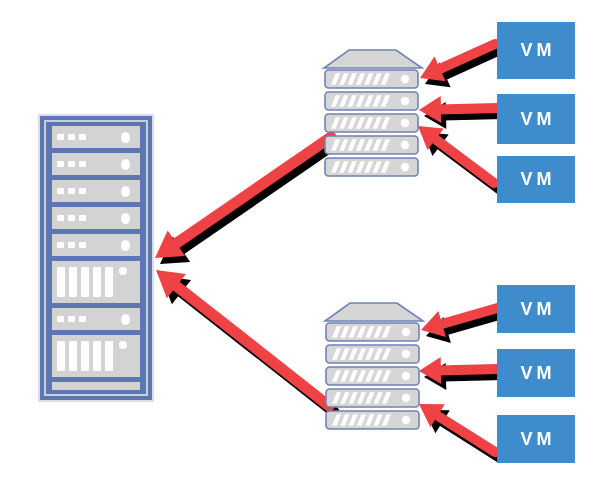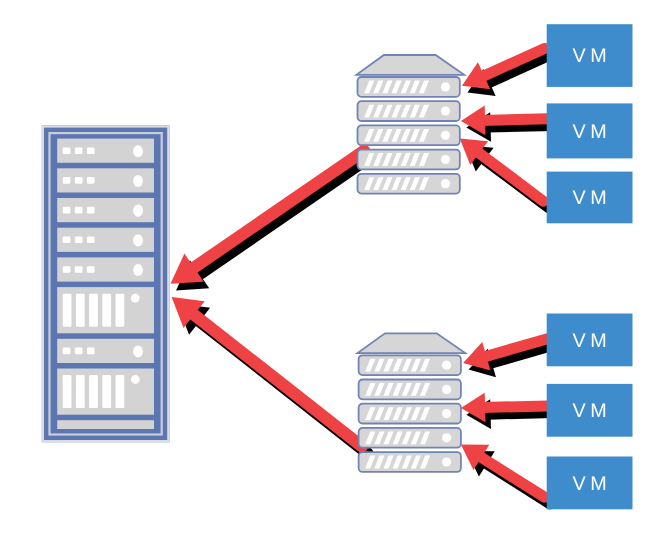--- a/index.html
+++ b/index.html
@@ -29,21 +29,21 @@
   .drive-unit{height:42px;position:relative;display:flex;align-items:center;gap:4px;padding-left:5px;box-sizing:border-box;}
   .drive-unit .bar{width:8px;height:30px;background:#fff;border-radius:1px;flex:none;}
   .drive-unit .dot{position:absolute;top:6px;right:13px;width:8px;height:8px;background:#fff;border-radius:50%;}
   .blank-unit{height:8px;}
   
   #diagram-overlay{position:absolute;left:0;top:0;z-index:2;}
   
   .vm{
     position:absolute;left:497px;width:78px;z-index:3;
     background:var(--vm-blue,#3E8CCB);
-    color:#fff;font-weight:normal;font-size:18px;letter-spacing:4px;
+    color:#fff;font-weight:bold;font-size:18px;letter-spacing:4px;
     display:flex;align-items:center;justify-content:center;
     text-indent:4px;
   }
   .vm1{top:22px;height:57px;}
   .vm2{top:94px;height:50px;}
   .vm3{top:156px;height:47px;}
   .vm4{top:285px;height:48px;}
   .vm5{top:349px;height:48px;}
   .vm6{top:415px;height:48px;}
 </style>

